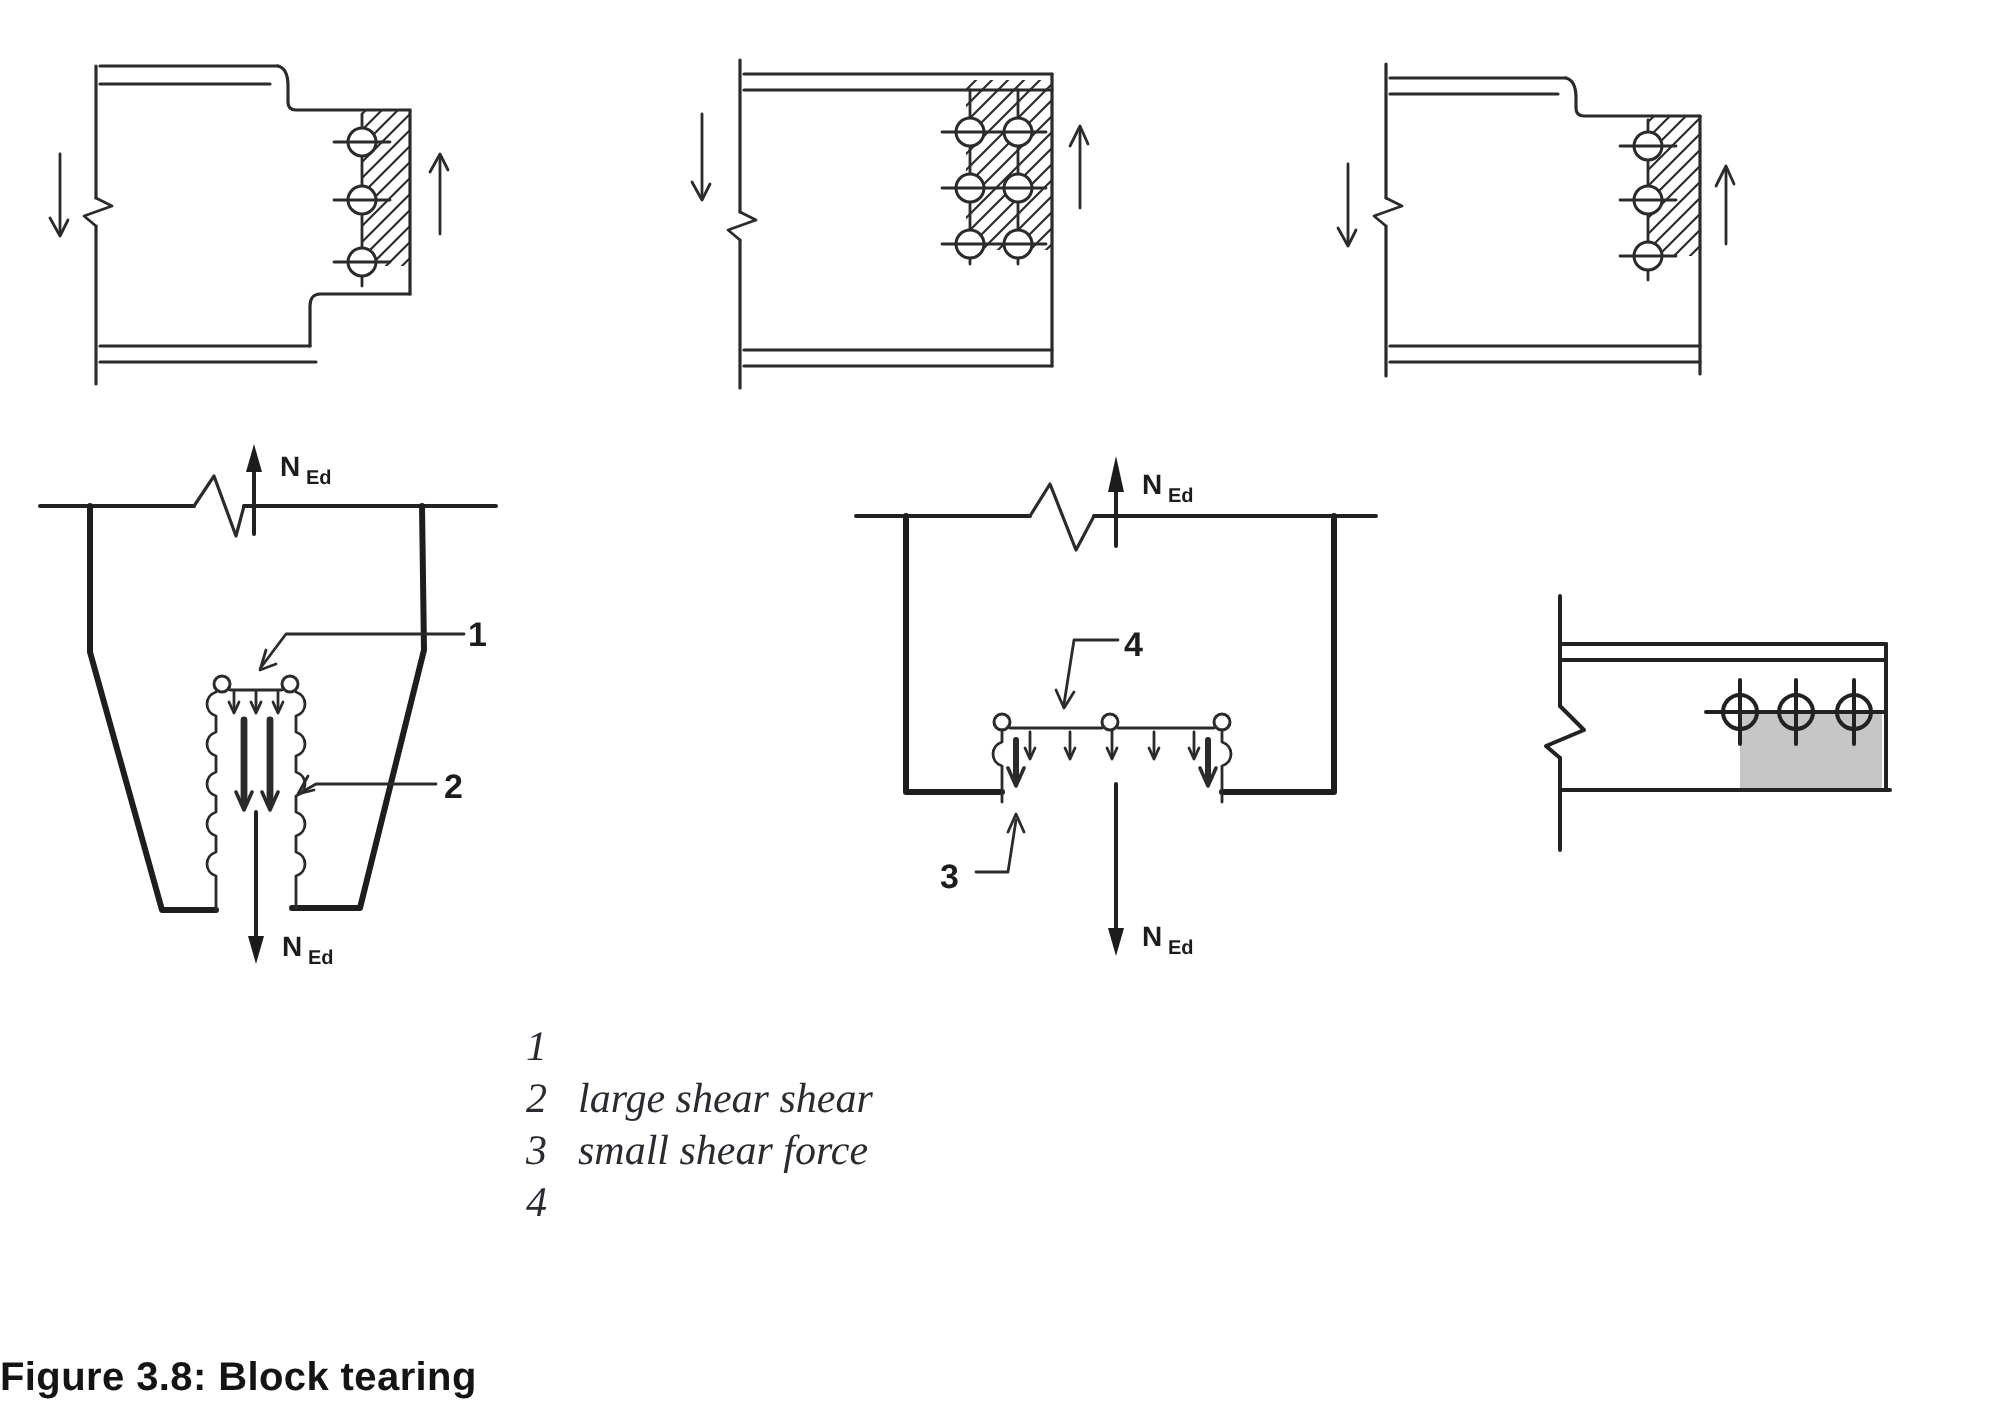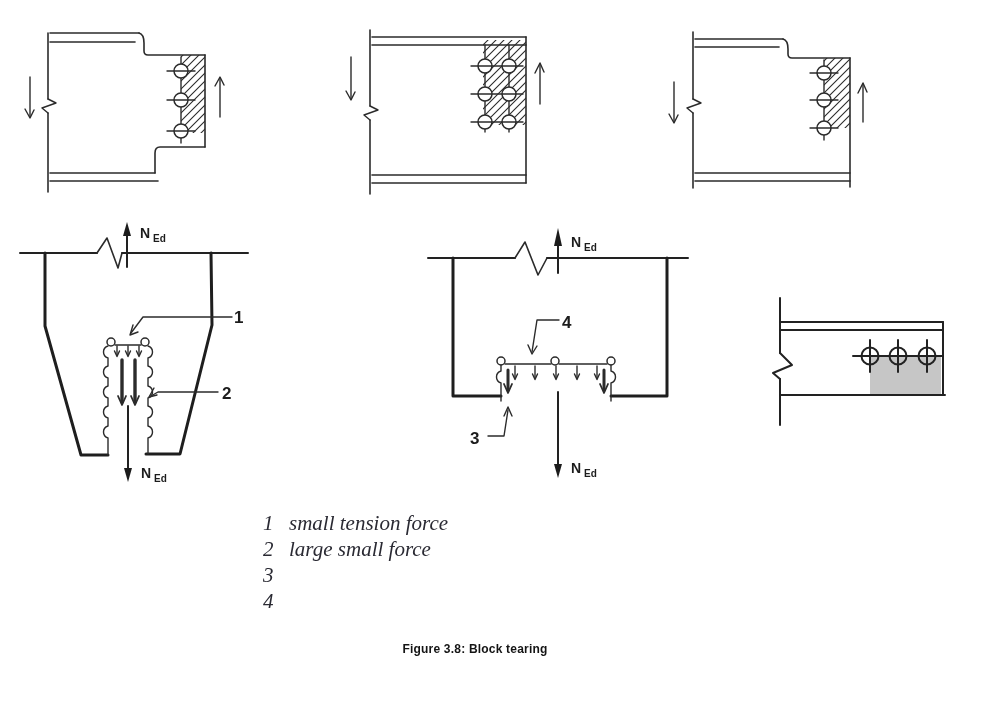--- a/index.html
+++ b/index.html
@@ -22,22 +22,22 @@
   text.nsub { font-size:10px; }
   text.callout { font-size:17px; fill:#1c1c28; }
   .legend {
     position:absolute; left:263px; top:510px;
     font-family:"Liberation Serif", serif; font-style:italic;
     font-size:21px; color:#2a2a33;
   }
   .legend-row { display:flex; line-height:26px; }
   .legend-num { width:26px; }
   .caption {
-    position:absolute; top:642px; left:0; width:950px; text-align:center;
-    font-weight:bold; font-size:12px; color:#141414; letter-spacing:0.2px;
+    position:absolute; top:678px; left:0; width:950px; text-align:left;
+    font-weight:bold; font-size:20px; color:#141414; letter-spacing:0.2px;
   }
 </style>
 </head>
 <body>
 
 <div class="page">
 
   <svg class="diag" style="left:18px; top:20px;" width="225" height="185" viewBox="0 0 225 185">
     <defs>
       <pattern id="hatchA" patternUnits="userSpaceOnUse" width="8" height="8">
@@ -289,28 +289,28 @@
       <line class="med" x1="164" y1="54" x2="164" y2="86"></line>
       <circle cx="107" cy="70" r="8.5" fill="none" stroke="#222222" stroke-width="2"></circle>
       <circle cx="135" cy="70" r="8.5" fill="none" stroke="#222222" stroke-width="2"></circle>
       <circle cx="164" cy="70" r="8.5" fill="none" stroke="#222222" stroke-width="2"></circle>
     </g>
   </svg>
 
   <div class="legend">
     <div class="legend-row">
       <span class="legend-num">1</span>
-      <span>small tension force</span>
     </div>
     <div class="legend-row">
       <span class="legend-num">2</span>
-      <span>large small force</span>
+      <span>large shear shear</span>
     </div>
     <div class="legend-row">
       <span class="legend-num">3</span>
+      <span>small shear force</span>
     </div>
     <div class="legend-row">
       <span class="legend-num">4</span>
     </div>
   </div>
 
   <div class="caption">Figure 3.8: Block tearing</div>
 
 </div>
 

